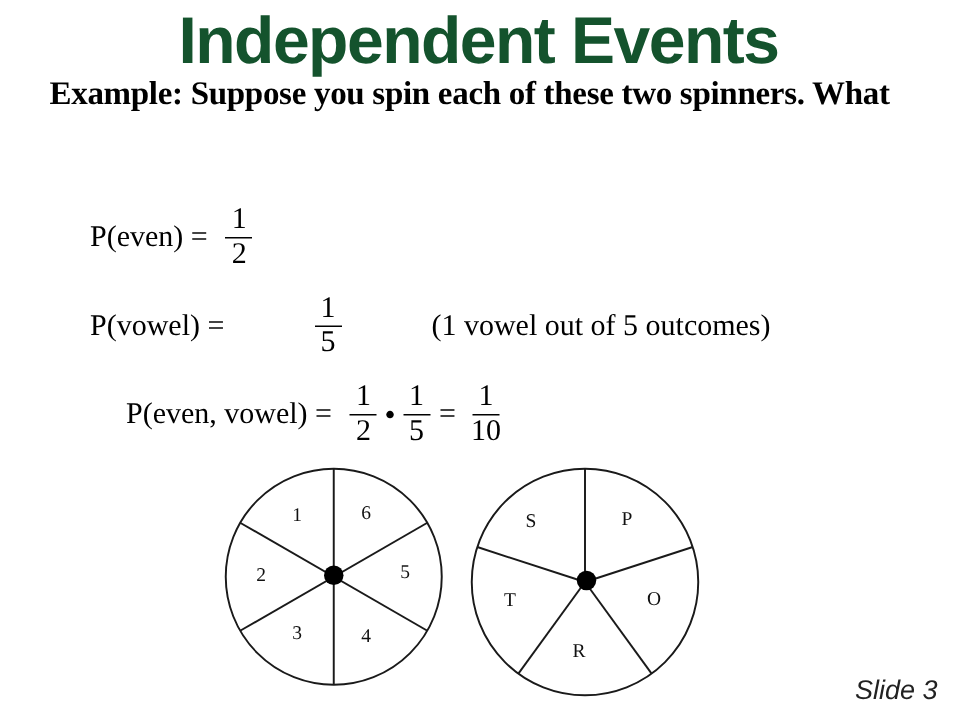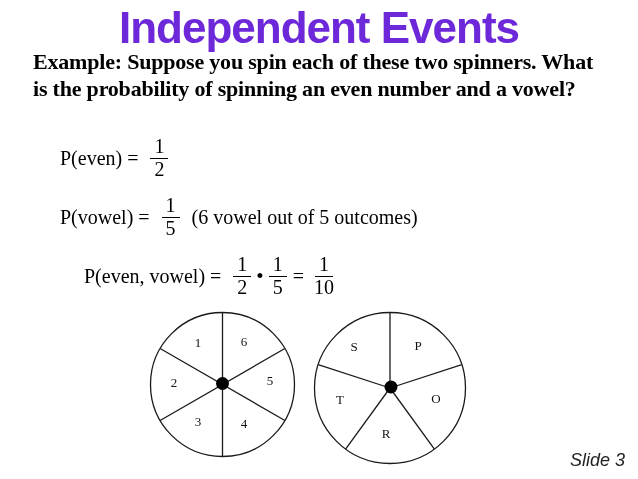--- a/index.html
+++ b/index.html
@@ -1,36 +1,36 @@
 <!DOCTYPE html>
 <html><head>
 <meta charset="utf-8">
 <style>
   html,body{margin:0;padding:0;background:#ffffff;}
   .slide{position:relative;width:638px;height:479px;background:#ffffff;overflow:hidden;
          font-family:"Liberation Serif", serif;color:#000;}
 
   .title{position:absolute;top:0;left:0;width:100%;margin:0;text-align:center;
          font-family:"Liberation Sans", sans-serif;font-weight:bold;
-         font-size:44px;line-height:56px;letter-spacing:-1px;color:#6d28d9;}
+         font-size:44px;line-height:56px;letter-spacing:-1px;color:#14532d;}
 
   .example{position:absolute;left:33px;top:48px;width:580px;
            font-weight:bold;font-size:22px;line-height:27px;letter-spacing:-0.2px;}
 
   .formula{position:absolute;left:60px;height:52px;display:flex;align-items:center;
            font-size:20px;white-space:pre;}
   .formula .lhs{margin-right:12px;}
   .formula .note{margin-left:12px;}
   .frac{display:inline-flex;flex-direction:column;align-items:center;line-height:1.08;}
   .frac .num{padding:0 4px;border-bottom:1.6px solid #000;}
   .frac .den{padding:0 4px;}
   .op{margin:0 5px;font-size:21px;}
   .eqs{margin:0 6px;}
   #formula-1{top:132px;align-items:center;}
-  #formula-2{top:191px;}
+  #formula-2{top:191px;gap:48px;}
   #formula-3{top:250px;margin-left:24px;}
 
   .spinner{position:absolute;}
   #spinner-1{left:149px;top:311px;width:147px;height:147px;}
   #spinner-2{left:313px;top:311px;width:154px;height:154px;}
   .spinner svg{position:absolute;left:0;top:0;}
   .slabel{position:absolute;transform:translate(-50%,-50%);
           font-size:13px;font-family:"Liberation Serif", serif;color:#111;}
 
   .slide-number{position:absolute;right:13px;top:450px;
@@ -39,38 +39,37 @@
 </style>
 </head>
 <body>
 
 <div class="slide">
 
   <h1 class="title">Independent Events</h1>
 
   <div class="example">
     <div>Example: Suppose you spin each of these two spinners.  What</div>
-    <div>is the probability of spinning an even number and a vowel?</div>
   </div>
 
   <div class="formula" id="formula-1">
     <span class="lhs">P(even) =</span>
     <span class="frac">
       <span class="num">1</span>
       <span class="den">2</span>
     </span>
   </div>
 
   <div class="formula" id="formula-2">
     <span class="lhs">P(vowel) =</span>
     <span class="frac">
       <span class="num">1</span>
       <span class="den">5</span>
     </span>
-    <span class="note">(6 vowel out of 5 outcomes)</span>
+    <span class="note">(1 vowel out of 5 outcomes)</span>
   </div>
 
   <div class="formula" id="formula-3">
     <span class="lhs">P(even, vowel) =</span>
     <span class="frac">
       <span class="num">1</span>
       <span class="den">2</span>
     </span>
     <span class="op">•</span>
     <span class="frac">

